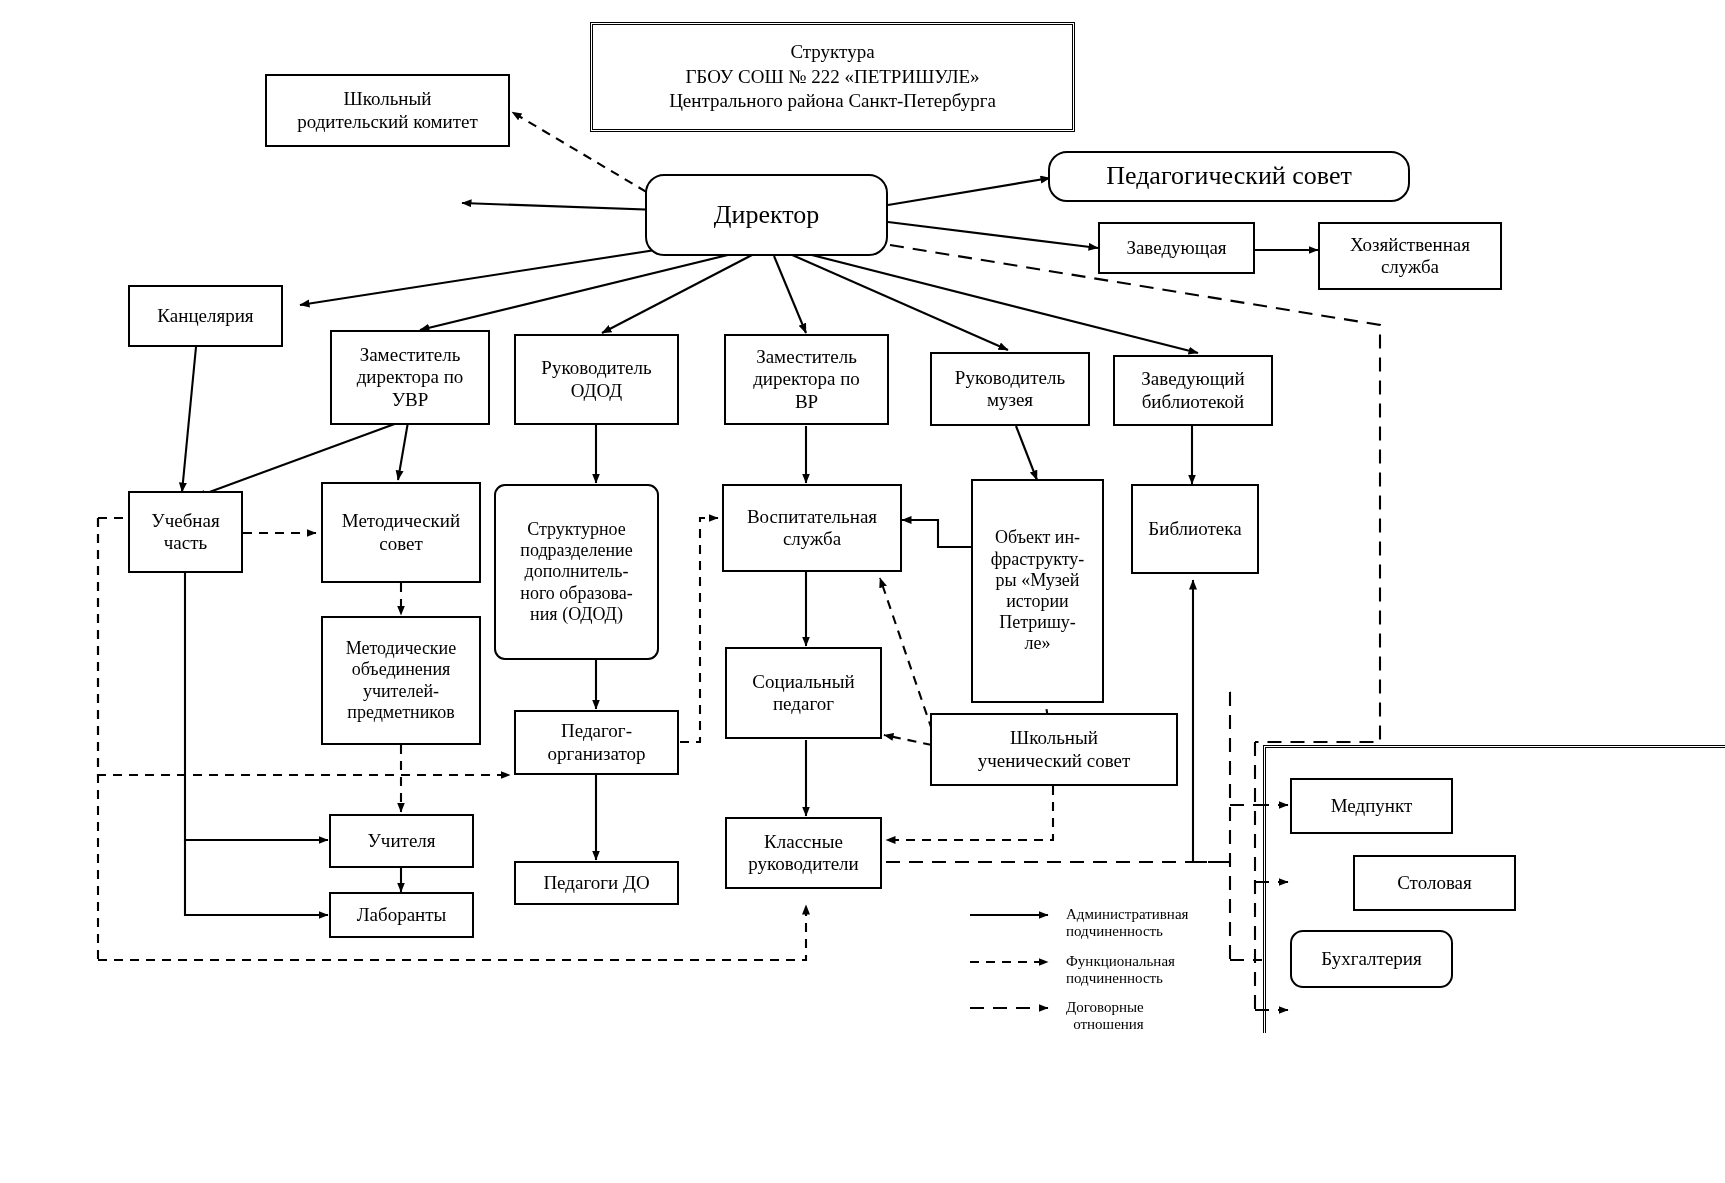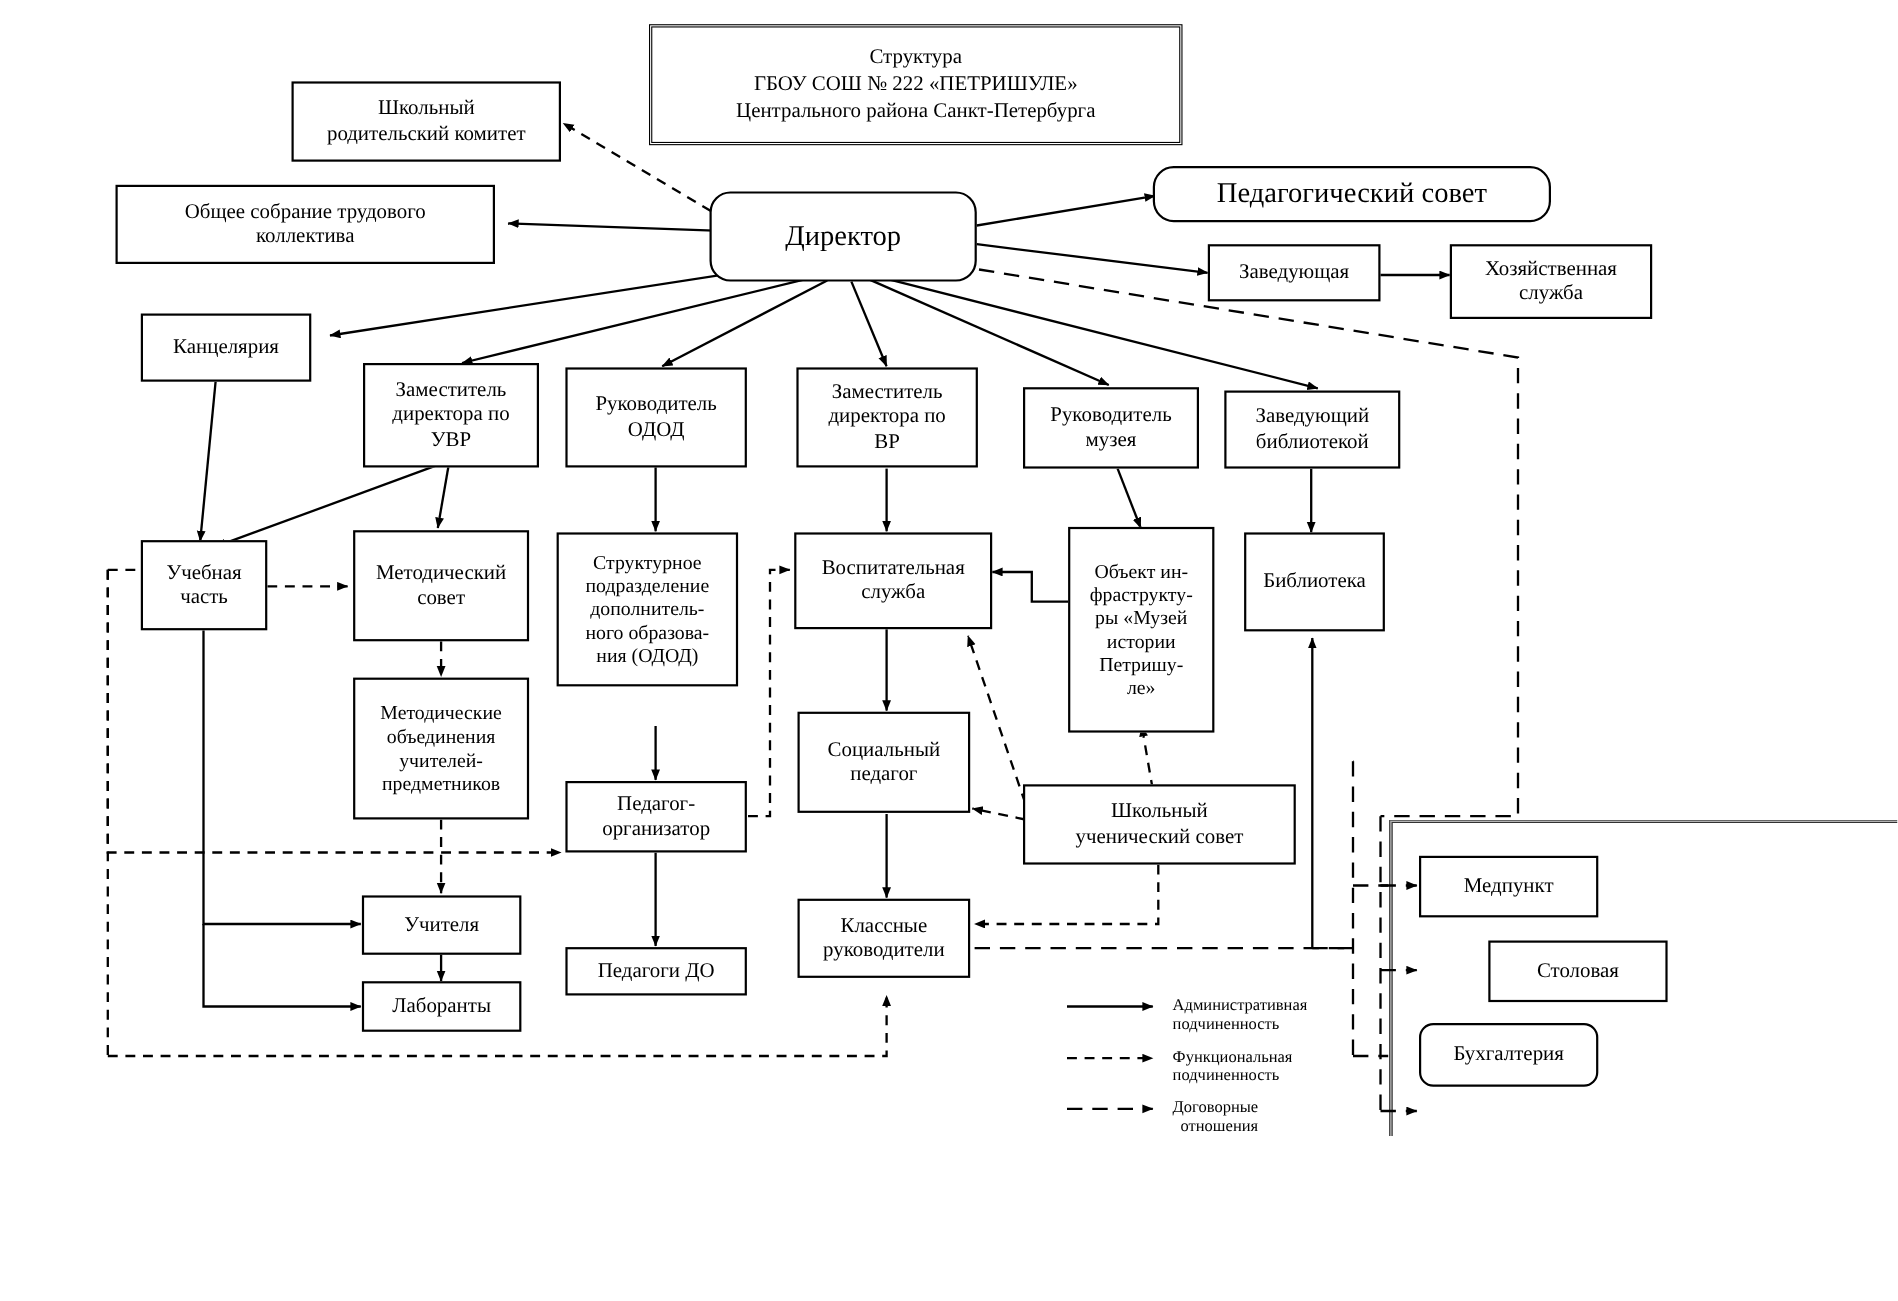--- a/index.html
+++ b/index.html
@@ -141,22 +141,20 @@
     <div>
       <div>Структура</div>
       <div>ГБОУ СОШ № 222 «ПЕТРИШУЛЕ»</div>
       <div>Центрального района Санкт-Петербурга</div>
     </div>
   </div>
 
   <div class="node f19" style="left:265px;top:74px;width:245px;height:73px;white-space:pre-line;">Школьный
 родительский комитет</div>
 
-  <div class="node f19" style="left:105px;top:168px;width:345px;height:72px;white-space:pre-line;">Общее собрание трудового
-коллектива</div>
 
   <div class="node f26" style="left:645px;top:174px;width:243px;height:82px;white-space:pre-line;">Директор</div>
 
   <div class="node f26" style="left:1048px;top:151px;width:362px;height:51px;white-space:pre-line;">Педагогический совет</div>
 
   <div class="node f19" style="left:1098px;top:222px;width:157px;height:52px;white-space:pre-line;font-family:Liberation Serif, serif;">Заведующая</div>
 
   <div class="node f19" style="left:1318px;top:222px;width:184px;height:68px;white-space:pre-line;font-family:Liberation Serif, serif;">Хозяйственная
 служба</div>
 
@@ -178,30 +176,30 @@
 
   <div class="node f19" style="left:1113px;top:355px;width:160px;height:71px;white-space:pre-line;">Заведующий
 библиотекой</div>
 
   <div class="node f19" style="left:128px;top:491px;width:115px;height:82px;white-space:pre-line;">Учебная
 часть</div>
 
   <div class="node f19" style="left:321px;top:482px;width:160px;height:101px;white-space:pre-line;">Методический
 совет</div>
 
-  <div class="node f18" style="left:506px;top:484px;width:165px;height:140px;white-space:pre-line;">Структурное
+  <div class="node f18" style="left:494px;top:484px;width:165px;height:176px;white-space:pre-line;border-radius:11px;">Структурное
 подразделение
 дополнитель-
 ного образова-
 ния (ОДОД)</div>
 
   <div class="node f19" style="left:722px;top:484px;width:180px;height:88px;white-space:pre-line;">Воспитательная
 служба</div>
 
-  <div class="node f18" style="left:971px;top:479px;width:133px;height:187px;white-space:pre-line;">Объект ин-
+  <div class="node f18" style="left:971px;top:479px;width:133px;height:224px;white-space:pre-line;">Объект ин-
 фраструкту-
 ры «Музей
 истории
 Петришу-
 ле»</div>
 
   <div class="node f19" style="left:1131px;top:484px;width:128px;height:90px;white-space:pre-line;text-align:center;">Библиотека</div>
 
   <div class="node f18" style="left:321px;top:616px;width:160px;height:129px;white-space:pre-line;">Методические
 объединения

